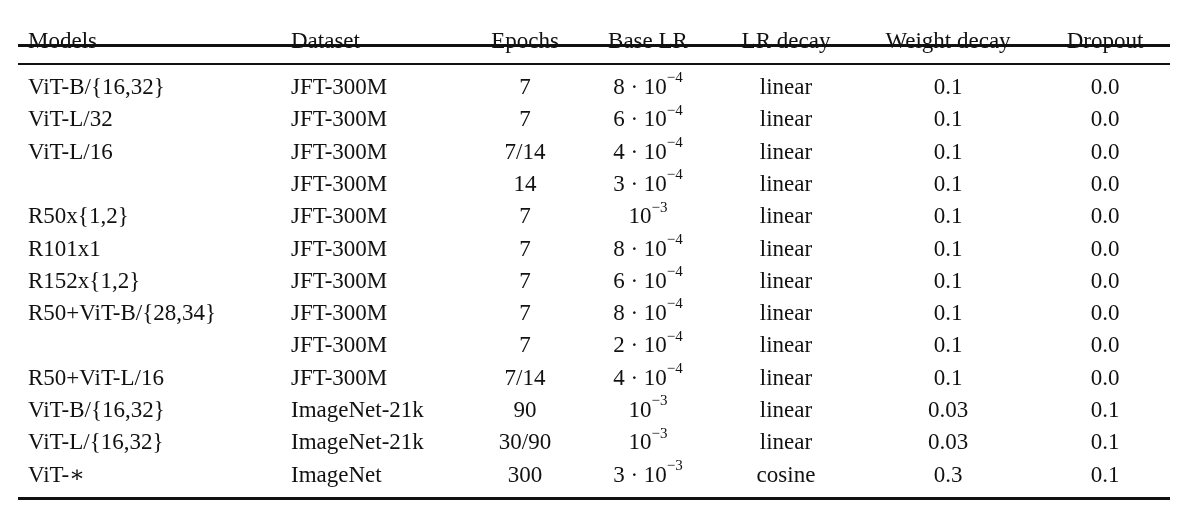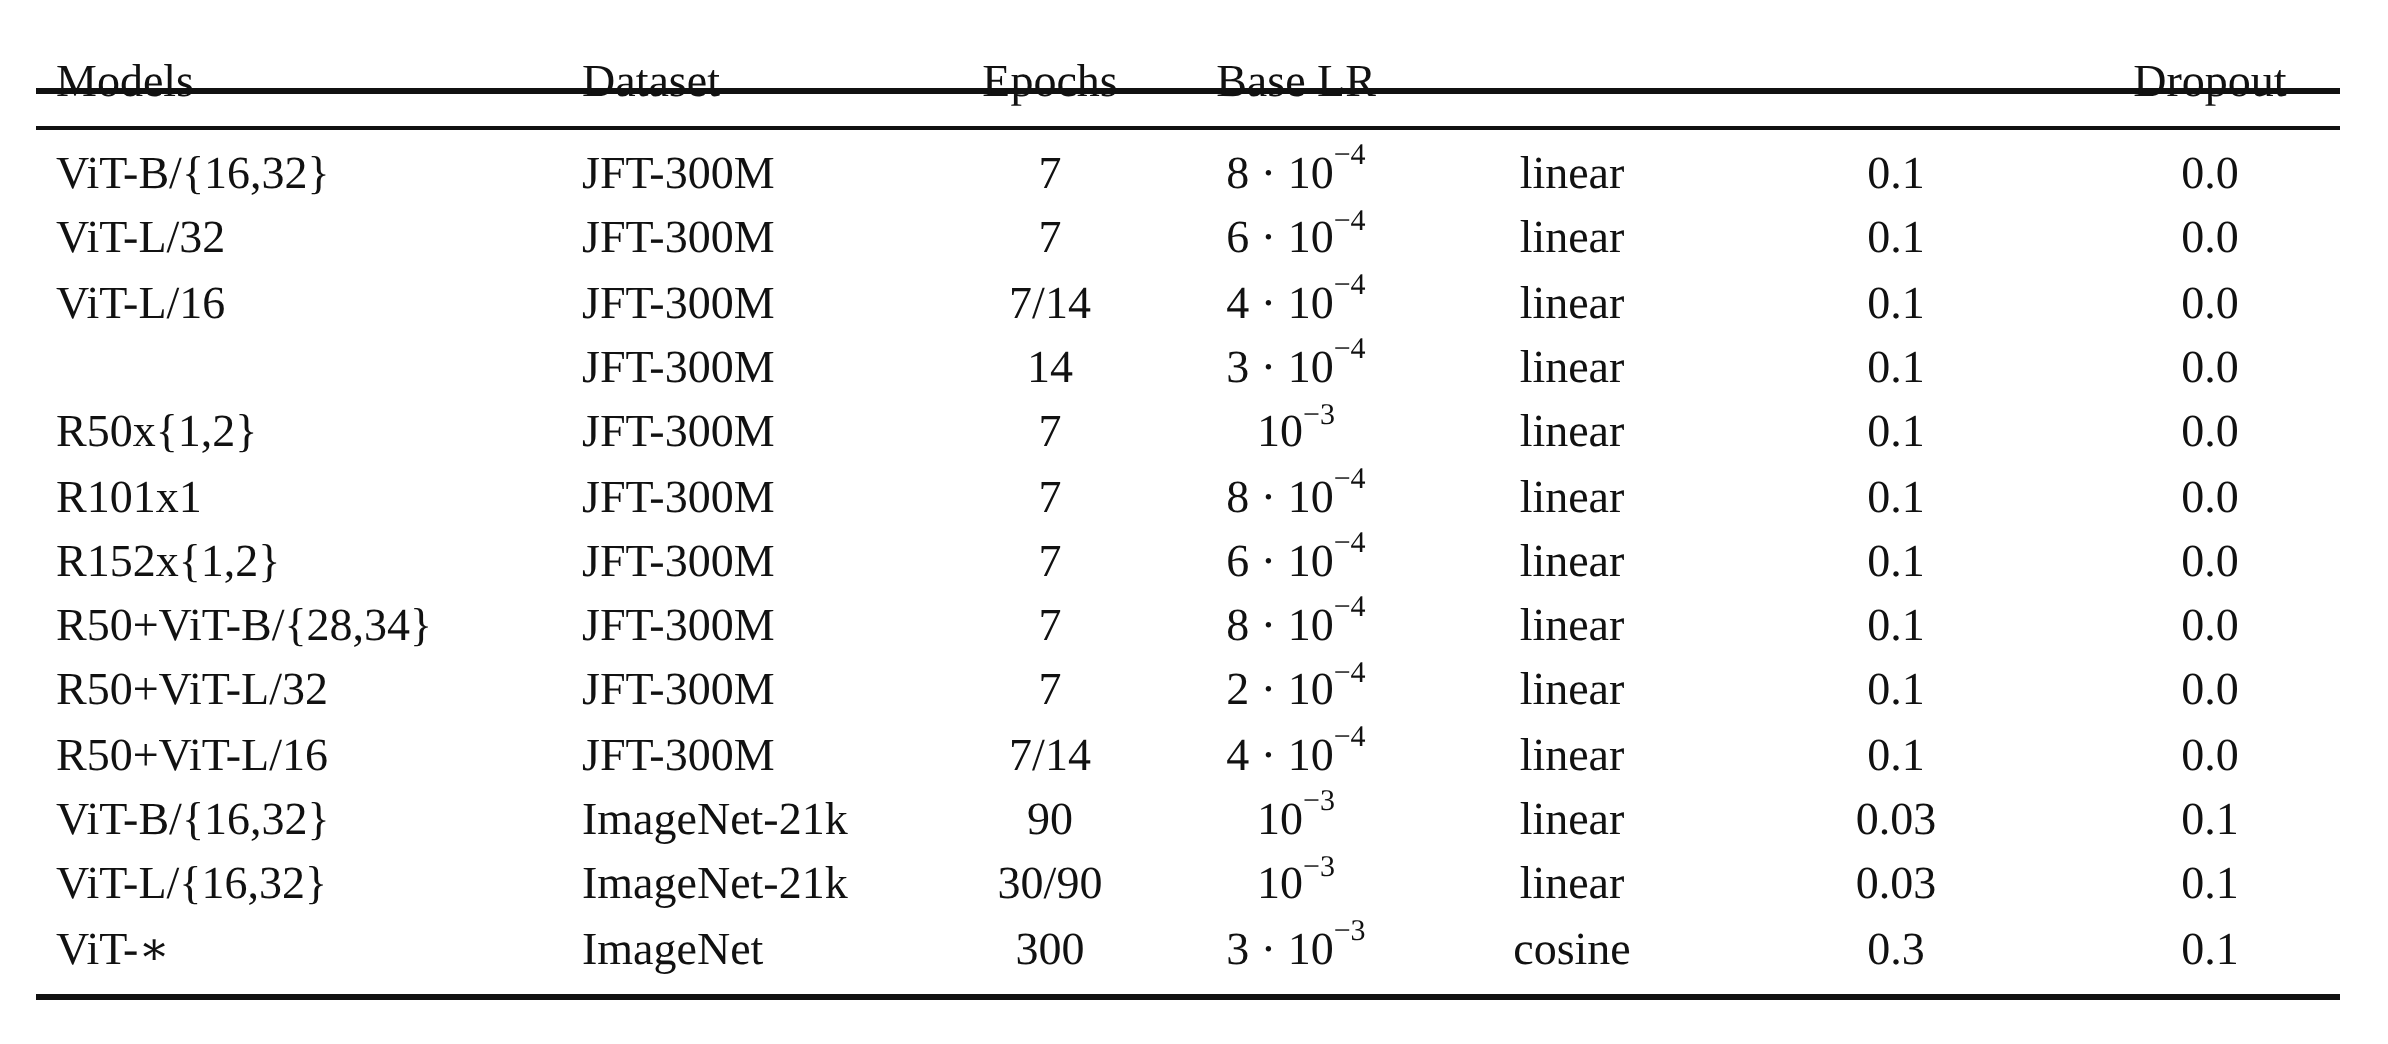--- a/index.html
+++ b/index.html
@@ -24,20 +24,22 @@
 </head>
 <body>
 
 <div class="rule top"></div>
 
 <div class="row hdr" style="top:25px;">
   <span class="cell c0">Models</span>
   <span class="cell c1">Dataset</span>
   <span class="cell c2">Epochs</span>
   <span class="cell c3">Base LR</span>
+  <span class="cell c4">LR decay</span>
+  <span class="cell c5">Weight decay</span>
   <span class="cell c6">Dropout</span>
 </div>
 
 <div class="rule mid"></div>
 
 <div id="tbody">
     <div class="row" style="top: 71px;">
       <span class="cell c0">ViT-B/{16,32}</span>
       <span class="cell c1">JFT-300M</span>
       <span class="cell c2">7</span>
@@ -102,21 +104,20 @@
     <div class="row" style="top: 297.1px;">
       <span class="cell c0">R50+ViT-B/{28,34}</span>
       <span class="cell c1">JFT-300M</span>
       <span class="cell c2">7</span>
       <span class="cell c3"><span>8 · 10</span><sup class="exp">−4</sup></span>
       <span class="cell c4">linear</span>
       <span class="cell c5">0.1</span>
       <span class="cell c6">0.0</span>
     </div>
     <div class="row" style="top: 329.4px;">
-      <span class="cell c0">R50+ViT-L/32</span>
       <span class="cell c1">JFT-300M</span>
       <span class="cell c2">7</span>
       <span class="cell c3"><span>2 · 10</span><sup class="exp">−4</sup></span>
       <span class="cell c4">linear</span>
       <span class="cell c5">0.1</span>
       <span class="cell c6">0.0</span>
     </div>
     <div class="row" style="top: 361.7px;">
       <span class="cell c0">R50+ViT-L/16</span>
       <span class="cell c1">JFT-300M</span>

